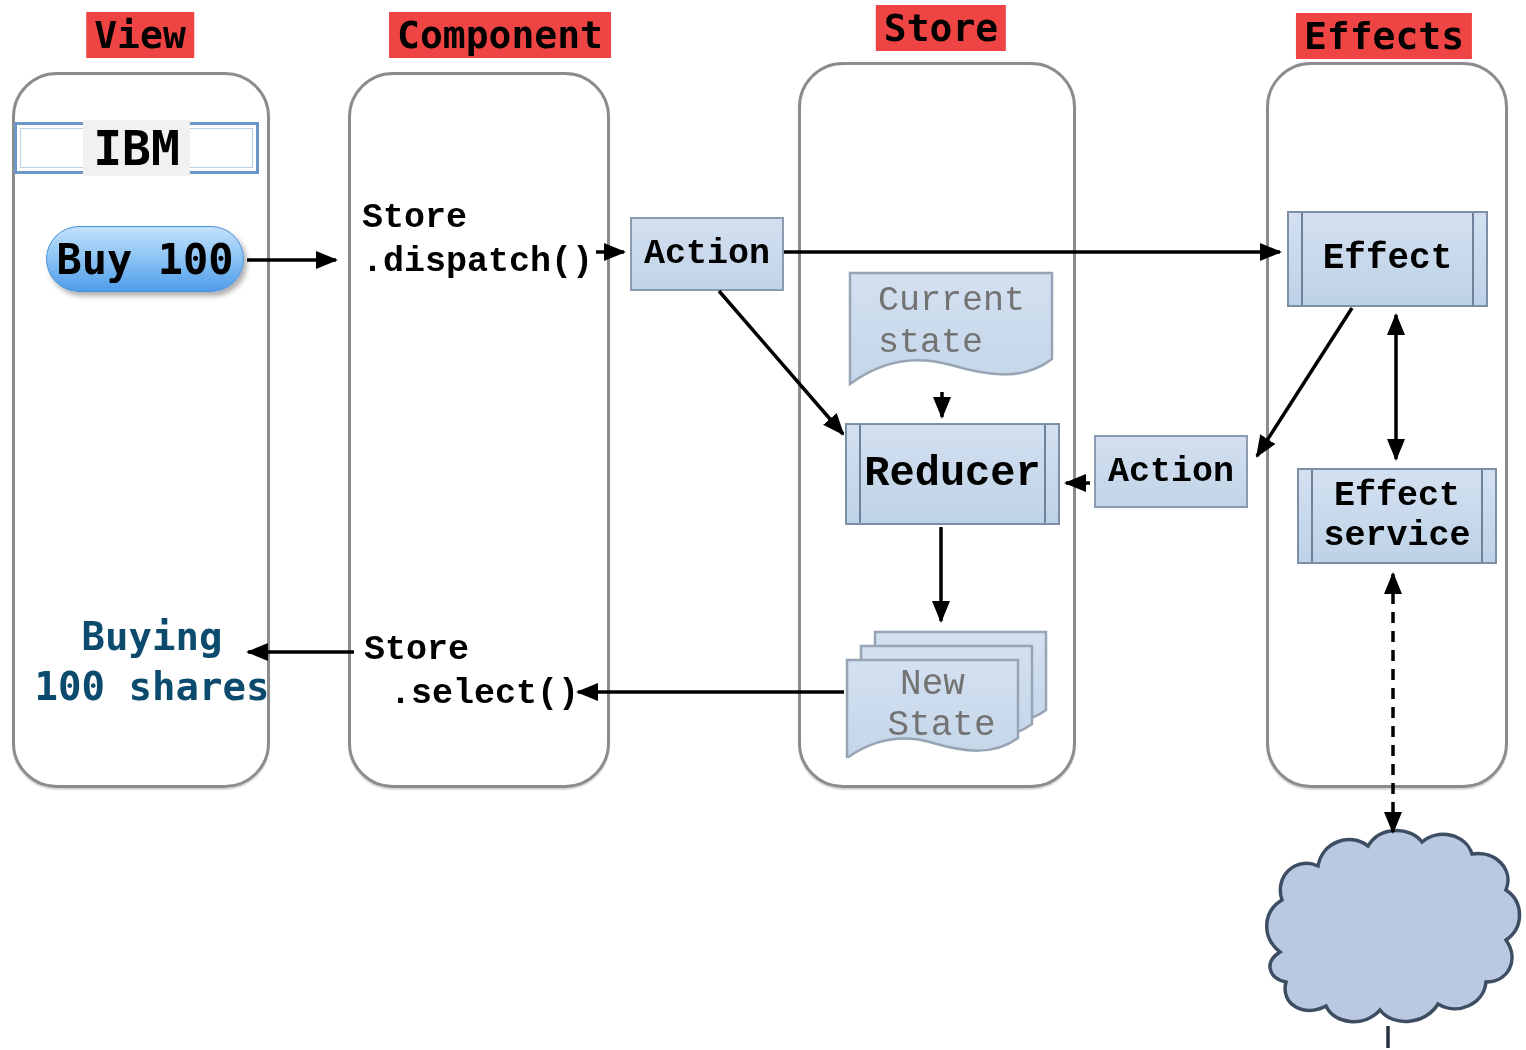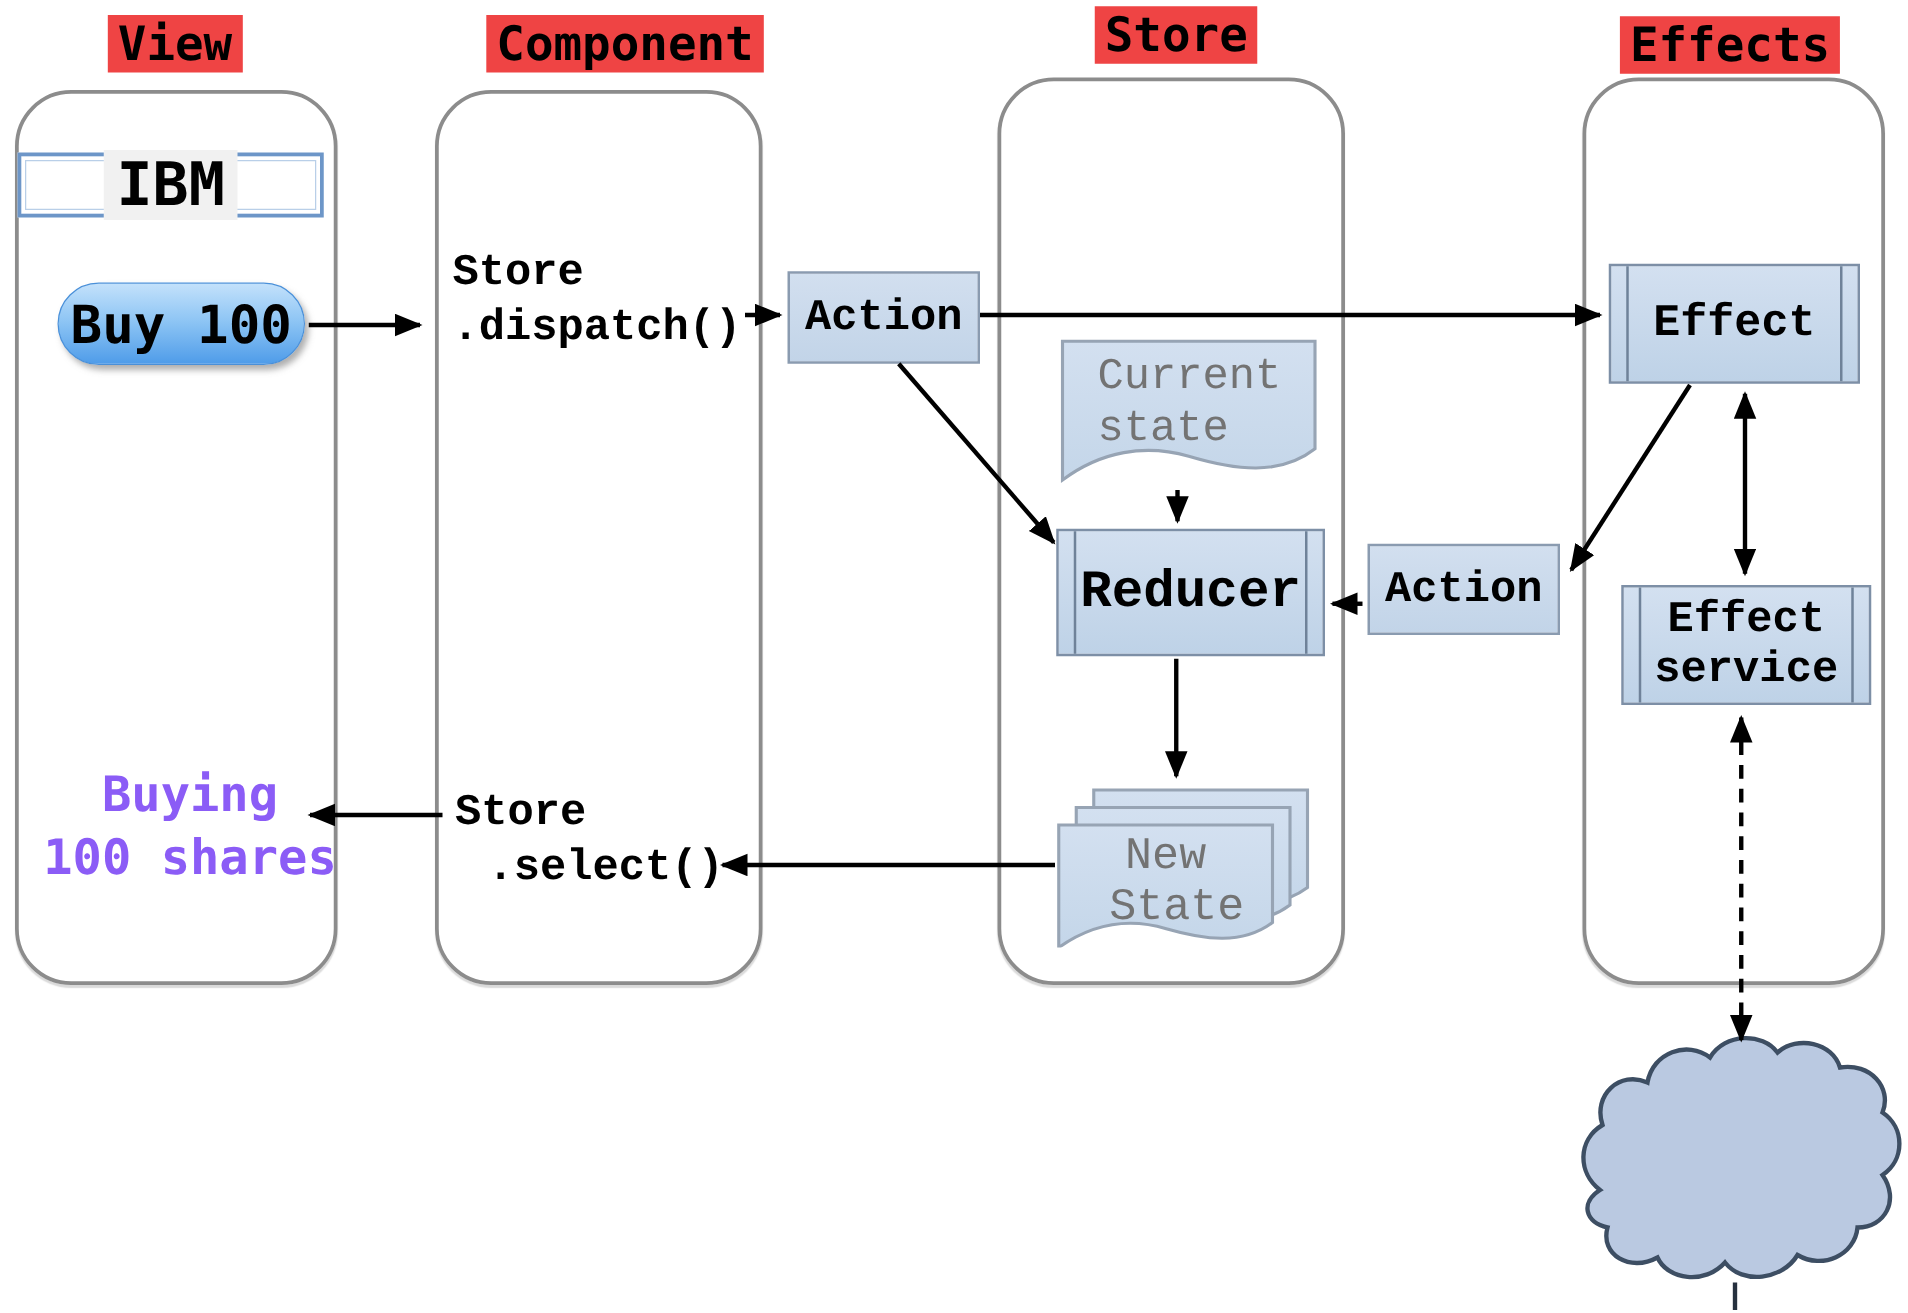--- a/index.html
+++ b/index.html
@@ -21,21 +21,21 @@
            box-shadow:inset 0 0 0 3px #ffffff, inset 0 0 0 4px #b9cfe8;
            display:flex;align-items:center;justify-content:center;}
   .ibm-box span{font-family:"DejaVu Sans Mono", monospace;font-weight:bold;font-size:48px;
                 background:#f1f1f1;padding:0 10px;}
   .pill{position:absolute;border-radius:999px;box-sizing:border-box;
         background:linear-gradient(180deg,#c3e1fb 0%,#8cc4f4 48%,#4f9ce9 100%);
         border:1px solid #4a90d9;box-shadow:3px 4px 5px rgba(110,110,110,0.55);
         display:flex;align-items:center;justify-content:center;}
   .pill span{font-family:"DejaVu Sans Mono", monospace;font-weight:bold;font-size:42px;color:#000;}
   .result{position:absolute;text-align:center;font-family:"DejaVu Sans Mono", monospace;
-          font-weight:bold;font-size:39px;line-height:50px;color:#8b5cf6;}
+          font-weight:bold;font-size:39px;line-height:50px;color:#0c4a6e;}
   .result span{display:block;white-space:nowrap;}
 
   
   .code{position:absolute;font-family:"Liberation Mono", monospace;font-weight:bold;
         font-size:35px;line-height:44px;color:#000;}
   .code span{display:block;white-space:pre;}
 
   
   .bluebox{position:absolute;box-sizing:border-box;border:2px solid #8a9bb0;
            background:linear-gradient(180deg,#d2dfef 0%,#c2d4e8 100%);

